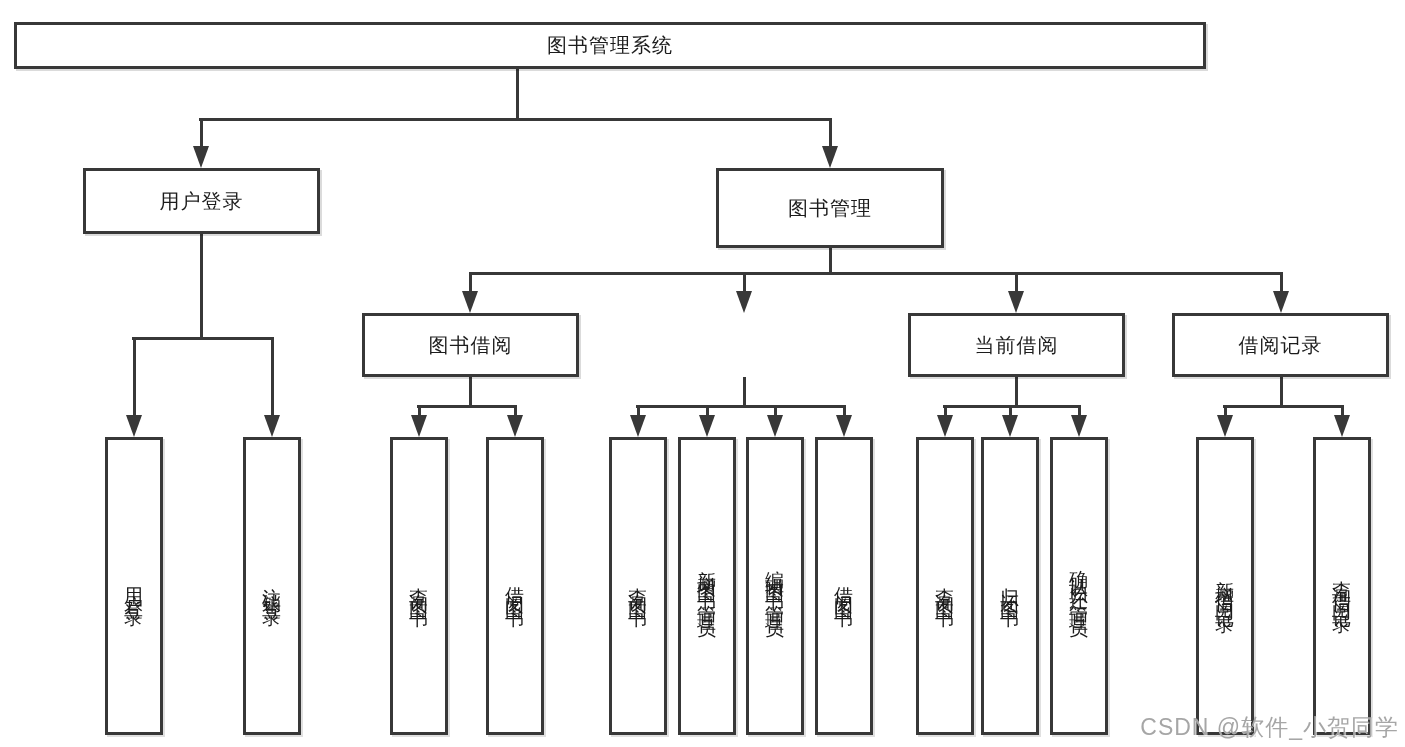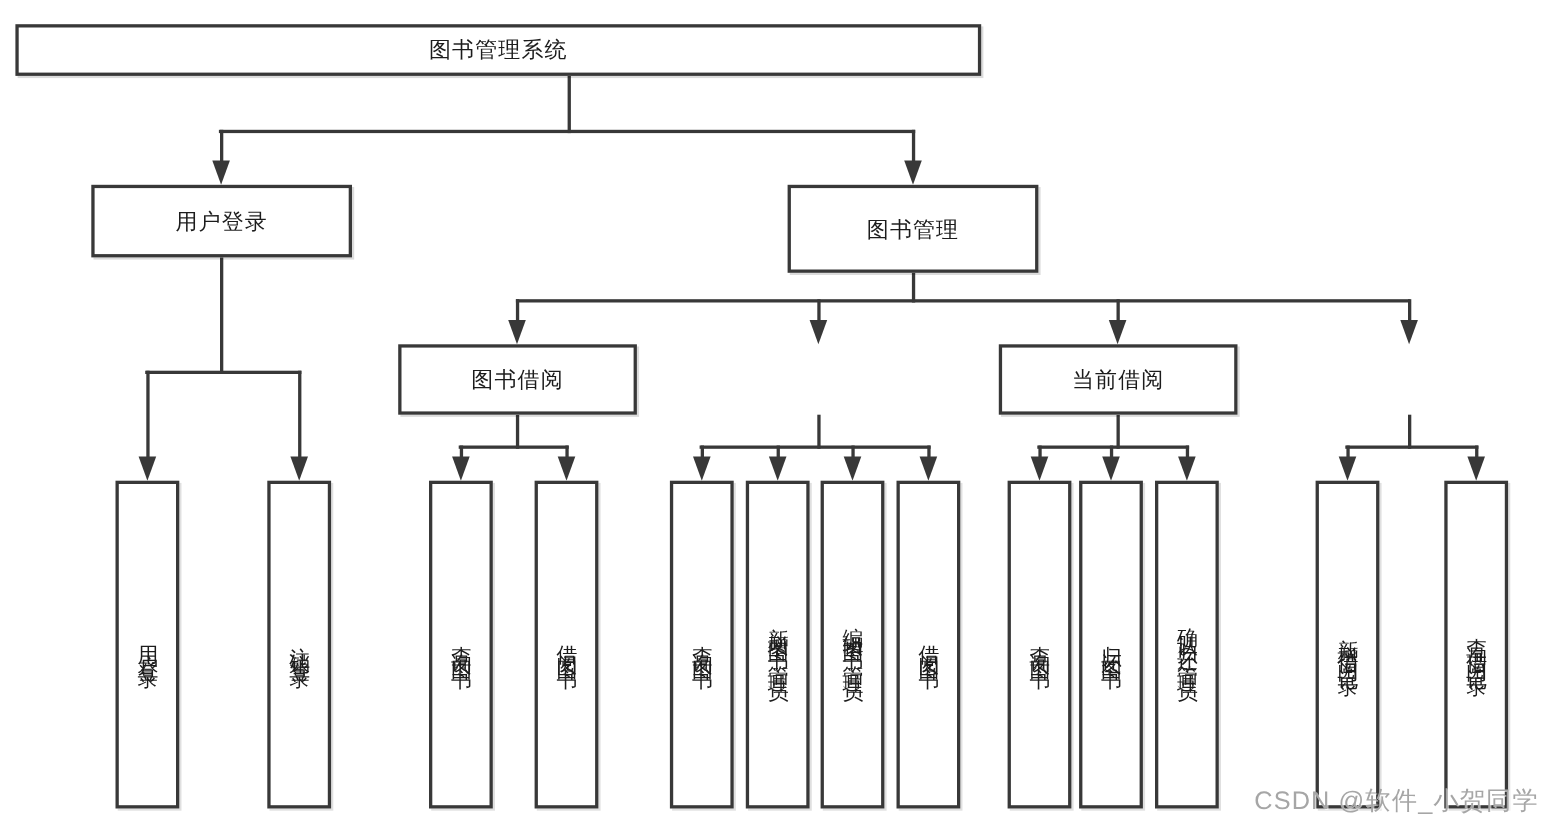--- a/index.html
+++ b/index.html
@@ -127,37 +127,40 @@
       <div class="line" style="left: 1078px; top: 405px; width: 3px; height: 12px;"></div>
       <div class="arrow" style="left: 1071px; top: 415px;"></div>
       <div class="line" style="left: 1280px; top: 377px; width: 3px; height: 31px;"></div>
       <div class="line" style="left: 1223px; top: 405px; width: 121px; height: 3px;"></div>
       <div class="line" style="left: 1224px; top: 405px; width: 3px; height: 12px;"></div>
       <div class="arrow" style="left: 1217px; top: 415px;"></div>
       <div class="line" style="left: 1341px; top: 405px; width: 3px; height: 12px;"></div>
       <div class="arrow" style="left: 1334px; top: 415px;"></div>
     </div>
 
-  <div class="node" style="left:14px;top:22px;width:878px;height:47px;font-family:Liberation Serif, serif;">
+  <div class="node" style="left:14px;top:22px;width:1192px;height:47px;font-family:Liberation Serif, serif;">
     <span>图书管理系统</span>
   </div>
 
   <div class="node" style="left:83px;top:168px;width:237px;height:66px;">
     <span>用户登录</span>
   </div>
   <div class="node" style="left:716px;top:168px;width:228px;height:80px;">
     <span>图书管理</span>
   </div>
 
   <div class="node" style="left:362px;top:313px;width:217px;height:64px;">
     <span>图书借阅</span>
   </div>
   <div class="node" style="left:908px;top:313px;width:217px;height:64px;">
     <span>当前借阅</span>
   </div>
+  <div class="node" style="left:1172px;top:313px;width:217px;height:64px;">
+    <span>借阅记录</span>
+  </div>
 
   <div class="leaf" style="left:105px;top:437px;width:58px;height:298px;">
     <span class="vtext">用户登录</span>
   </div>
   <div class="leaf" style="left:243px;top:437px;width:58px;height:298px;">
     <span class="vtext">注销登录</span>
   </div>
 
   <div class="leaf" style="left:390px;top:437px;width:58px;height:298px;">
     <span class="vtext">查询图书</span>

